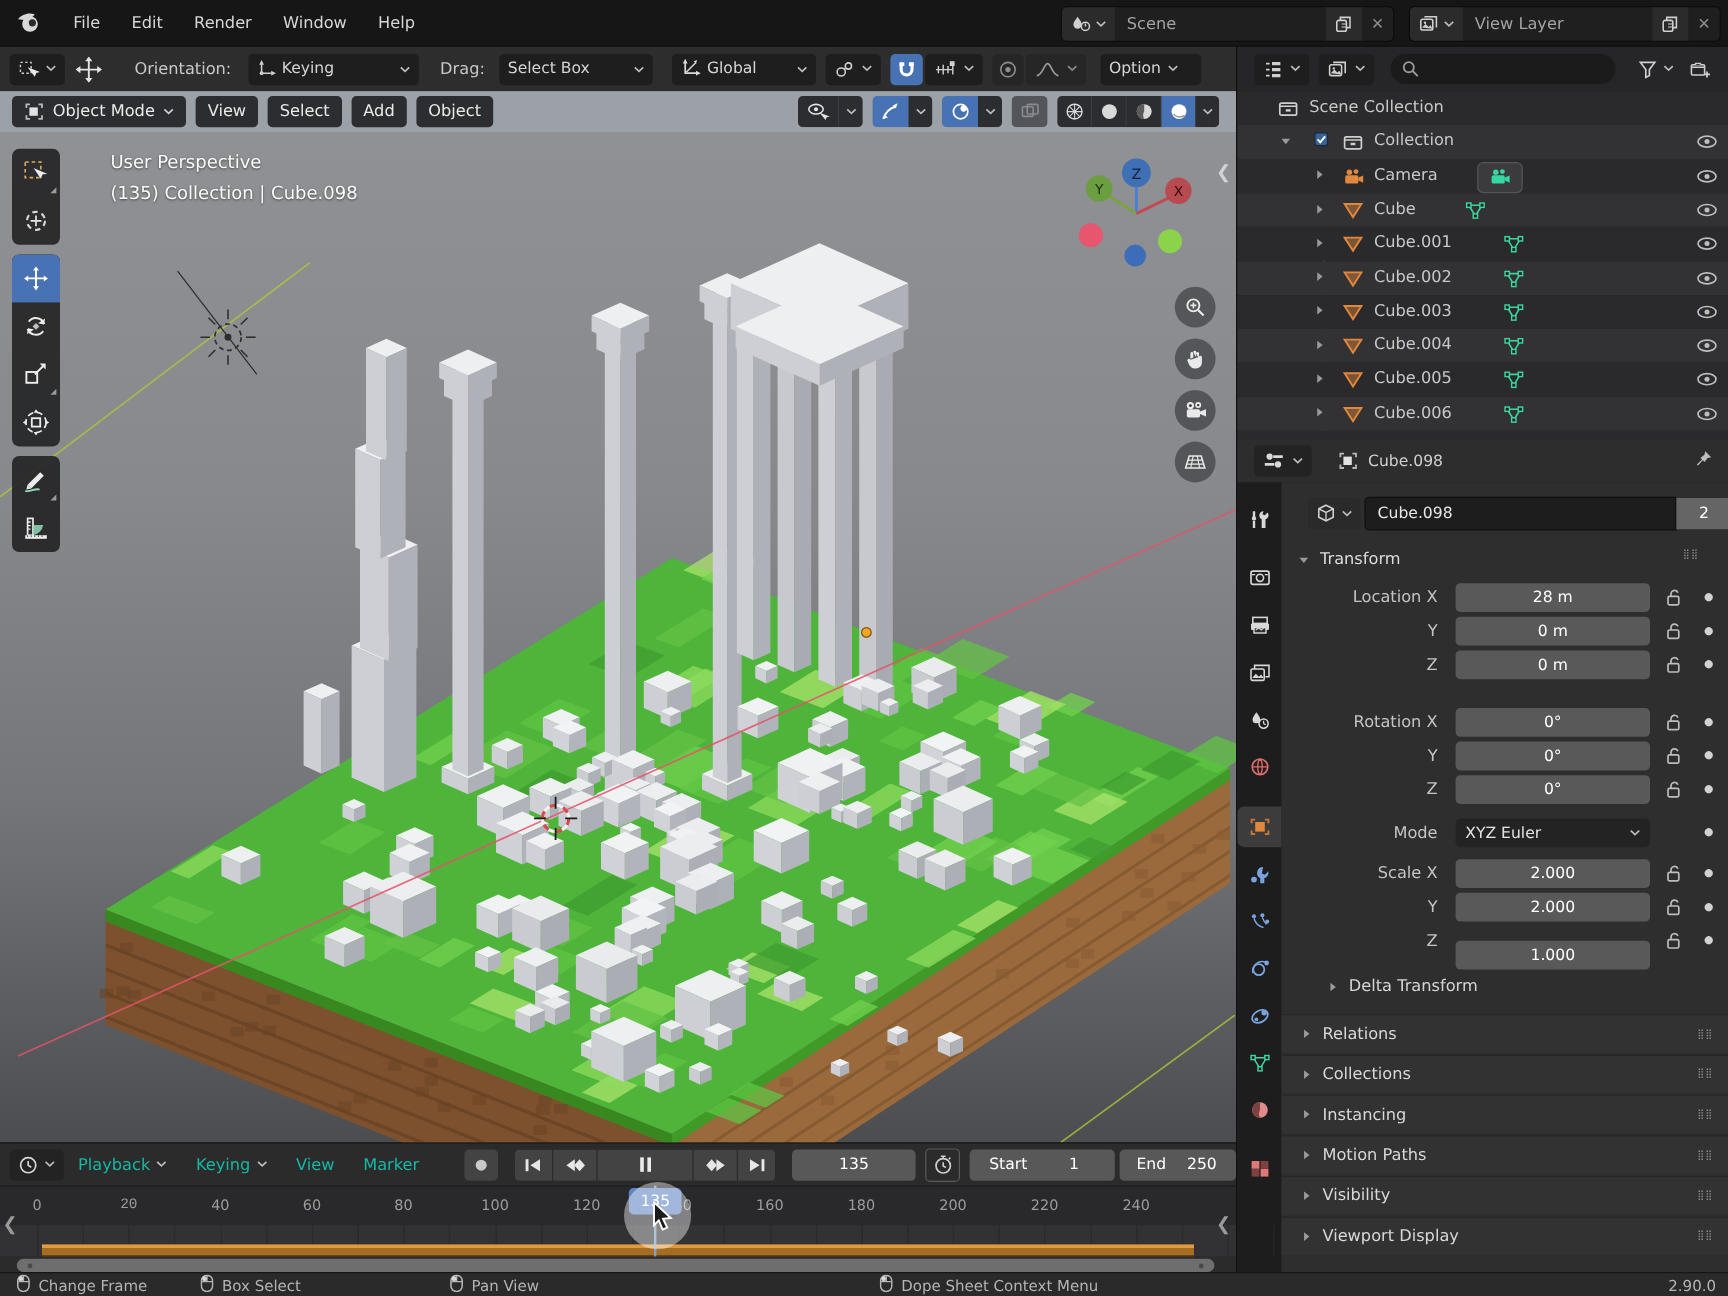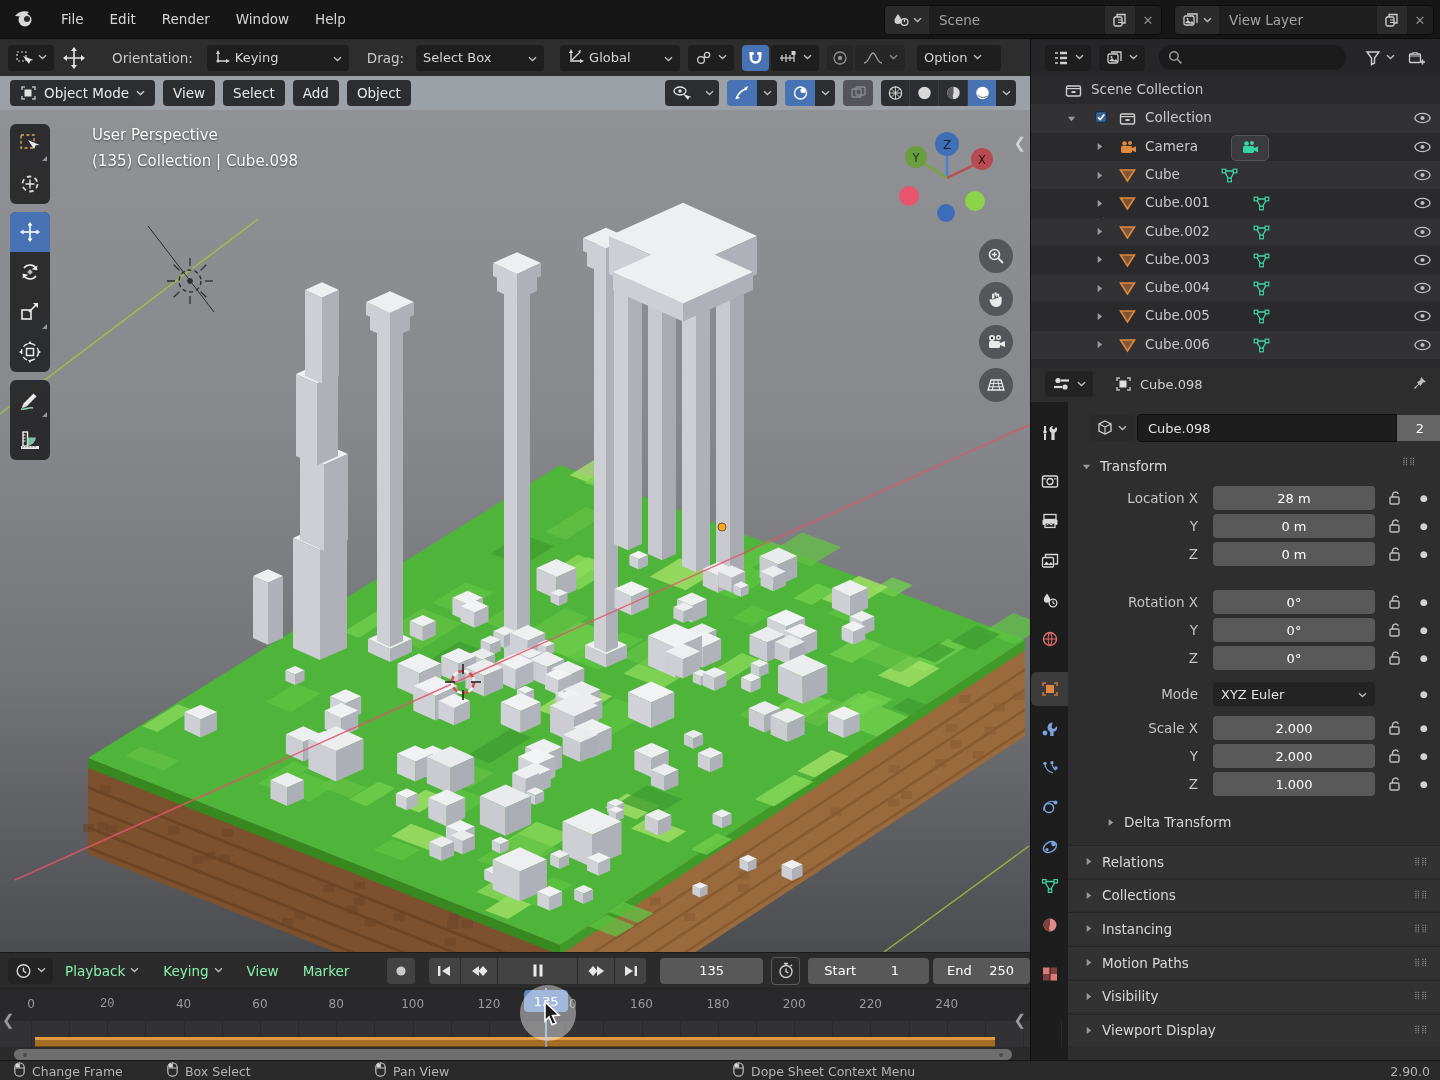--- a/index.html
+++ b/index.html
@@ -78,21 +78,21 @@
          color:#e3e3e3;font-size:13px;display:flex;align-items:center;padding:0 8px;box-sizing:border-box;}
   .pc-lock{position:absolute;left:318px;width:18px;height:24px;display:flex;align-items:center;justify-content:center;}
   .pc-dot{position:absolute;left:347px;width:18px;height:24px;display:flex;align-items:center;justify-content:center;color:#d2d2d2;font-size:9px;}
   .panel-row{position:absolute;left:0;width:372px;height:31px;background:#323232;display:flex;align-items:center;
              color:#d8d8d8;font-size:13.5px;border-top:1px solid #262626;}
   .drag-dots{margin-left:auto;margin-right:12px;color:#8d8d8d;letter-spacing:1px;font-size:8px;line-height:4px;}
 
   
   #timeline{position:absolute;left:0;top:952px;width:1030px;height:108px;background:#2b2b2b;border-top:1px solid #1a1a1a;}
   #tl-header{position:absolute;left:0;top:0;width:100%;height:35px;display:flex;align-items:center;}
-  .tl-menu{padding:0 12px;color:#86efac;font-size:13.5px;display:flex;align-items:center;gap:5px;}
+  .tl-menu{padding:0 12px;color:#14b8a6;font-size:13.5px;display:flex;align-items:center;gap:5px;}
   .tl-btn{height:26px;background:#434343;border-radius:4px;display:flex;align-items:center;justify-content:center;}
   #tl-ruler{position:absolute;left:0;top:35px;width:100%;height:33px;background:#29292b;border-top:1px solid #202020;}
   .tick{position:absolute;top:8px;color:#9c9c9c;font-size:12px;transform:translateX(-50%);}
   #tl-band{position:absolute;left:0;top:68px;width:100%;height:26px;background:#323234;}
   #tl-scroll{position:absolute;left:14px;top:96px;width:998px;height:11px;background:#6e6e6e;border-radius:6px;}
   .scroll-dot{position:absolute;top:3.5px;width:4px;height:4px;border-radius:50%;background:#4b4b4b;}
   #playhead-line{position:absolute;top:35px;width:2px;height:59px;background:rgba(130,170,220,0.85);z-index:2;}
   #playhead-label{position:absolute;top:37px;width:44px;height:22px;background:#5d85c3;border-radius:4px;
                   color:#fff;font-size:13px;display:flex;align-items:center;justify-content:center;transform:translateX(-50%);z-index:3;}
   #cursor-glow{position:absolute;width:56px;height:56px;border-radius:50%;background:rgba(255,255,255,0.42);z-index:4;}
@@ -1476,21 +1476,21 @@
         <div class="pc-label" style="top:346px;left:0;width:130px">Y</div>
         <div class="pc-field" style="top:342px">2.000</div>
         <div class="pc-lock" style="top:342px">
           <svg width="14" height="16" viewBox="0 0 14 16">
             <rect x="2" y="7" width="9" height="7" rx="1.2" fill="none" stroke="#bdbdbd" stroke-width="1.4"></rect>
             <path d="M4.5 7V5a3 3 0 0 1 5.8-1" fill="none" stroke="#bdbdbd" stroke-width="1.4"></path>
           </svg>
         </div>
         <div class="pc-dot" style="top:342px">●</div>
         <div class="pc-label" style="top:374px;left:0;width:130px">Z</div>
-        <div class="pc-field" style="top:370px">1.000</div>
+        <div class="pc-field" style="top:382px">1.000</div>
         <div class="pc-lock" style="top:370px">
           <svg width="14" height="16" viewBox="0 0 14 16">
             <rect x="2" y="7" width="9" height="7" rx="1.2" fill="none" stroke="#bdbdbd" stroke-width="1.4"></rect>
             <path d="M4.5 7V5a3 3 0 0 1 5.8-1" fill="none" stroke="#bdbdbd" stroke-width="1.4"></path>
           </svg>
         </div>
         <div class="pc-dot" style="top:370px">●</div>
         <div style="position:absolute;left:38px;top:412px;display:flex;align-items:center;gap:9px;color:#d5d5d5;font-size:13.5px">
           <svg width="9" height="9" viewBox="0 0 10 10">
             <path d="M3 1v8l5-4z" fill="#9a9a9a"></path>

